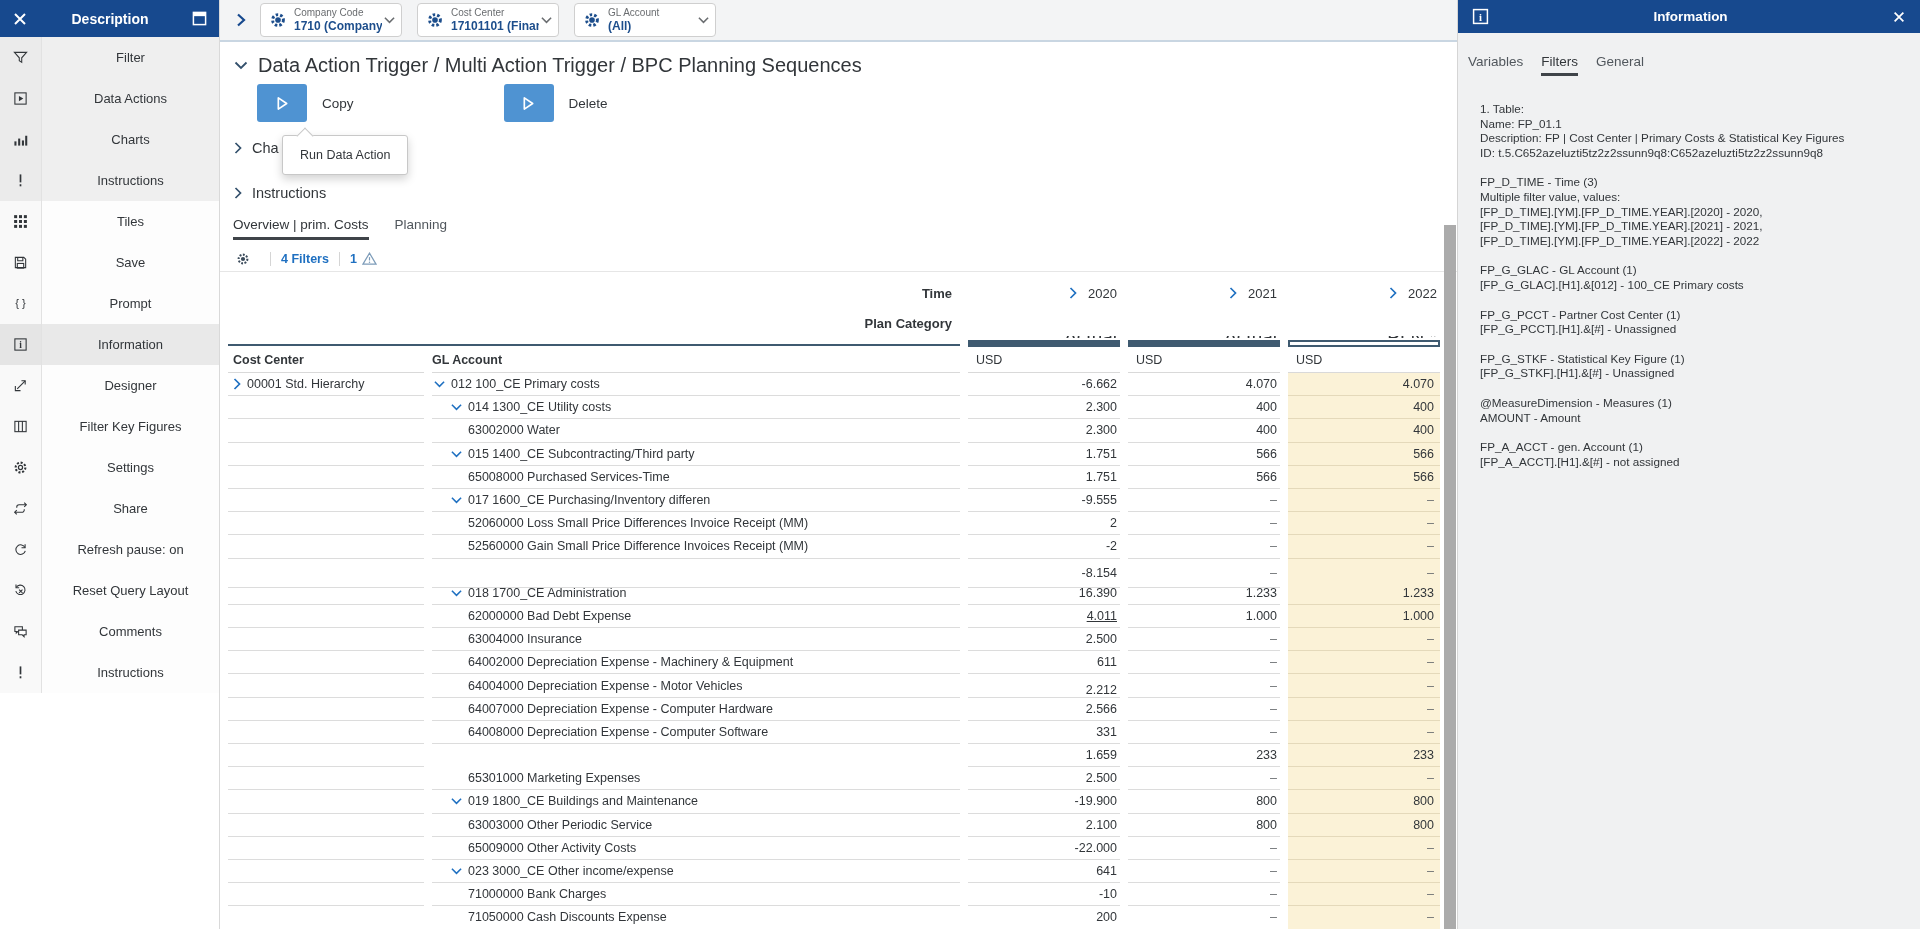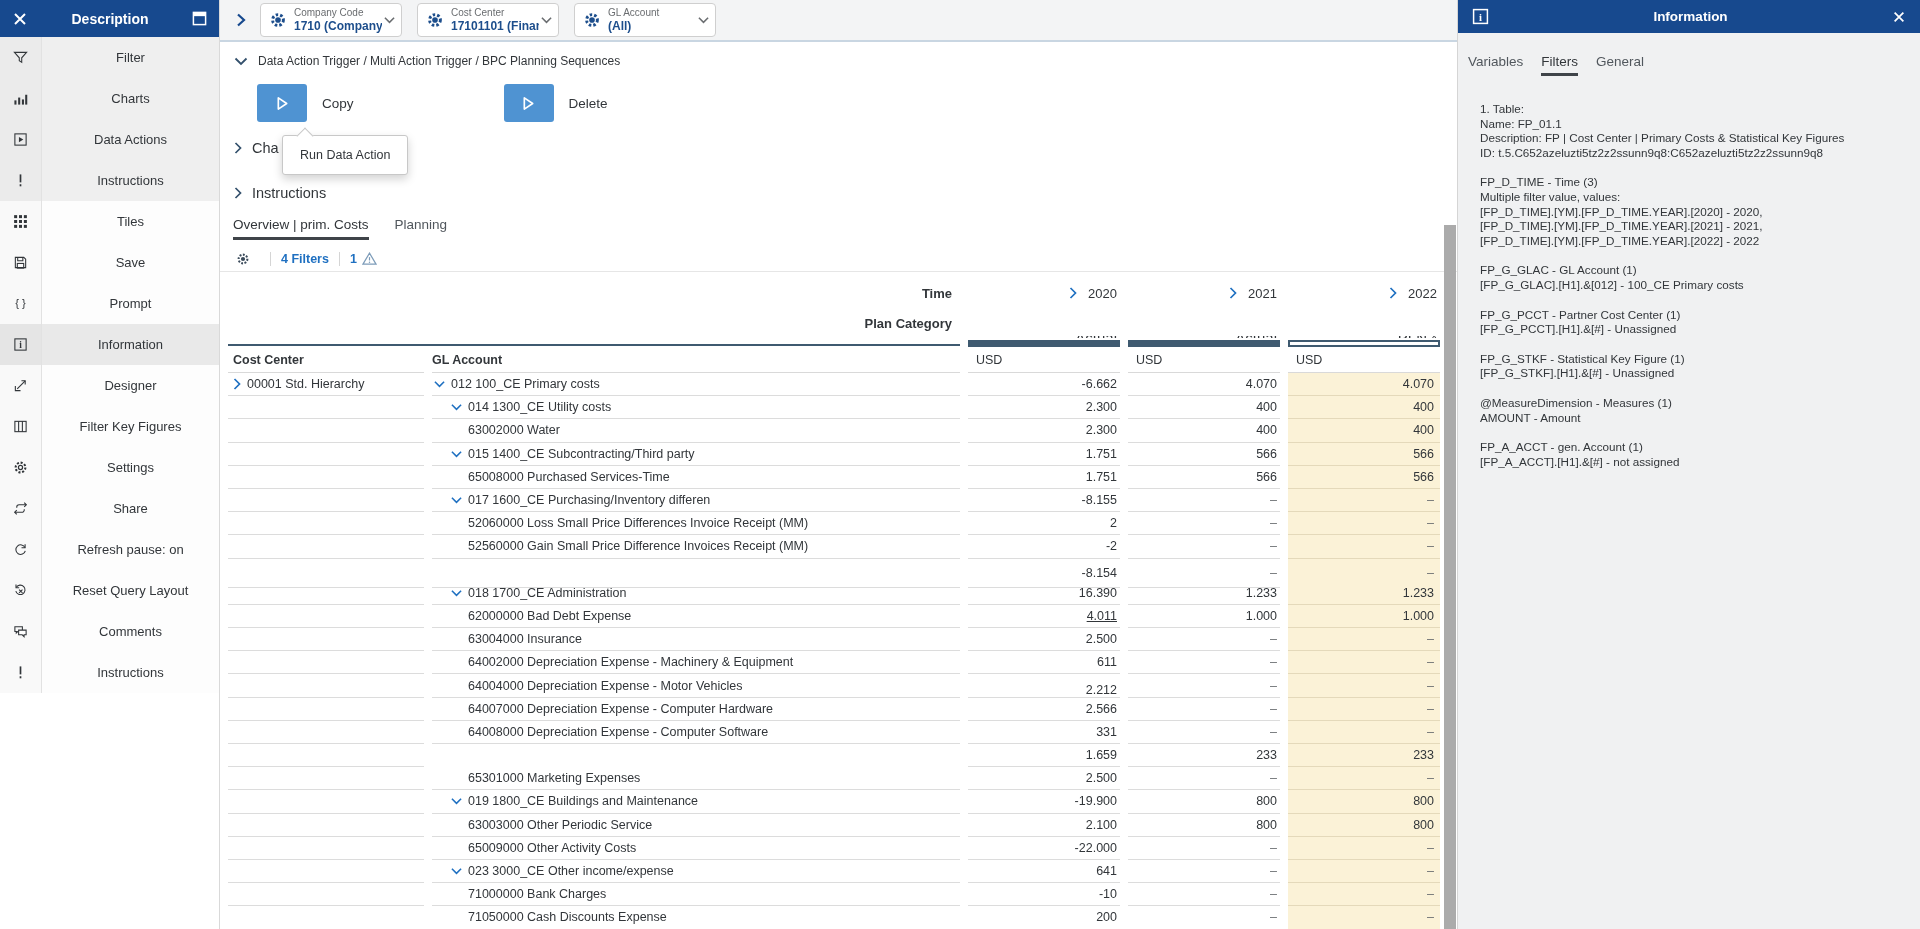--- a/index.html
+++ b/index.html
@@ -31,21 +31,21 @@
   .chip-ic{width:18px; height:18px; margin-right:7px;}
   .chip-tx{flex:1; overflow:hidden;}
   .chip-label{font-size:10px; color:var(--muted); line-height:12px; white-space:nowrap;}
   .chip-value{font-size:12px; font-weight:bold; color:var(--value-navy); line-height:14px; white-space:nowrap;}
   .chip-chev{color:#6a6d70; margin-left:2px;}
 
   
   .main{position:absolute; left:220px; top:42px; width:1237px; height:887px; background:#fff;}
   .sec-row{position:absolute; display:flex; align-items:center; cursor:pointer;}
   .sec-chev{margin-right:10px; color:#33506c;}
-  .title-row{left:14px; top:12px; font-size:12px;}
+  .title-row{left:14px; top:12px; font-size:20px;}
   .sub-row{left:14px; top:0; font-size:14.5px;}
   .btn-row{position:absolute; left:37px; top:42px; display:flex; align-items:center;}
   .run-btn{width:50px; height:38px; background:var(--button-blue); border-radius:3px; display:flex; align-items:center; justify-content:center; cursor:pointer;}
   .btn-label{font-size:13.5px; margin:0 150px 0 15px; color:var(--text);}
   .btn-label:last-child{margin-right:0;}
   .tooltip{position:absolute; left:62px; top:93px; background:#fff; border:1px solid #c8c8c8; border-radius:3px; box-shadow:0 4px 10px rgba(0,0,0,.18); padding:12px 17px; font-size:12.5px; z-index:6; white-space:nowrap;}
   .tooltip::before{content:""; position:absolute; left:16px; top:-6px; width:11px; height:11px; background:#fff; border-left:1px solid #c8c8c8; border-top:1px solid #c8c8c8; transform:rotate(45deg);}
   .tabs{position:absolute; left:13px; top:170px; display:flex; height:28px;}
   .tab{margin-right:26px; font-size:13.5px; color:#51575d; display:flex; align-items:flex-end; padding-bottom:8px; position:relative; cursor:pointer;}
   .tab.active{color:#32363a;}
@@ -58,21 +58,21 @@
 
   
   .table{position:absolute; left:8px; top:236px; width:1212px;}
   .trow{display:grid; grid-template-columns:196px 8px 528px 8px 152px 8px 152px 8px 152px;}
   .c{display:flex; align-items:center; overflow:hidden; white-space:nowrap; font-size:12.5px;}
   .rA{height:30px;} .rB{height:30px;} .rC{height:9px;} .rD{height:26px;}
   .rData{height:23.2px;}
   .hlab{justify-content:flex-end; font-weight:bold; font-size:13px; padding-right:8px;}
   .yearcell{justify-content:flex-end; font-size:13px; padding-right:3px;}
   .yr-chev{margin-right:11px; color:var(--link-blue);}
-  .catcell{justify-content:flex-end; font-size:15px; padding-right:3px;margin-top:28px;}
+  .catcell{justify-content:flex-end; font-size:19px; padding-right:3px;margin-top:28px;}
   .barline{align-self:end; height:2px; background:var(--bar-dark); width:100%; margin-bottom:1px;}
   .bar{align-self:end; height:7px; width:100%;}
   .bar.filled{background:var(--bar-dark);}
   .bar.outline{background:#fff; border:2px solid var(--bar-dark);}
   .dimhead{font-weight:bold; border-bottom:1px solid #d9d9d9;}
   .usd{padding-left:8px; border-bottom:1px solid #d9d9d9;}
   .dcell{border-bottom:1px solid #dcdcdc; cursor:default;}
   .num{justify-content:flex-end; padding-right:3px;}
   .ylw{background:var(--hl); border-bottom:1px solid #e4d9ba; padding-right:6px;}
   .dash{color:var(--muted);}
@@ -121,36 +121,36 @@
           <span class="sb-icon">
             <svg viewBox="0 0 16 16" width="15" height="15">
               <path d="M1.5 2.5h13l-5.2 5.8v4.9l-2.6-1.7V8.3z" stroke="currentColor" fill="none" stroke-width="1.15"></path>
             </svg>
           </span>
           <span class="sb-label">Filter</span>
         </div>
         <div class="sb-item group">
           <span class="sb-icon">
             <svg viewBox="0 0 16 16" width="15" height="15">
+              <rect x="2" y="2" width="12" height="12" stroke="currentColor" fill="none" stroke-width="1.15"></rect>
+              <path d="M6.3 5.2L11 8l-4.7 2.8z" fill="currentColor"></path>
+            </svg>
+          </span>
+          <span class="sb-label">Data Actions</span>
+        </div>
+        <div class="sb-item group">
+          <span class="sb-icon">
+            <svg viewBox="0 0 16 16" width="15" height="15">
               <rect x="1.5" y="10" width="2.2" height="4.5" fill="currentColor"></rect>
               <rect x="5.5" y="7" width="2.2" height="7.5" fill="currentColor"></rect>
               <rect x="9.5" y="9" width="2.2" height="5.5" fill="currentColor"></rect>
               <rect x="13" y="4" width="2.2" height="10.5" fill="currentColor"></rect>
             </svg>
           </span>
           <span class="sb-label">Charts</span>
-        </div>
-        <div class="sb-item group">
-          <span class="sb-icon">
-            <svg viewBox="0 0 16 16" width="15" height="15">
-              <rect x="2" y="2" width="12" height="12" stroke="currentColor" fill="none" stroke-width="1.15"></rect>
-              <path d="M6.3 5.2L11 8l-4.7 2.8z" fill="currentColor"></path>
-            </svg>
-          </span>
-          <span class="sb-label">Data Actions</span>
         </div>
         <div class="sb-item group">
           <span class="sb-icon">
             <svg viewBox="0 0 16 16" width="15" height="15">
               <rect x="7.1" y="1.5" width="1.8" height="8.5" fill="currentColor"></rect>
               <rect x="7.1" y="12" width="1.8" height="2.2" fill="currentColor"></rect>
             </svg>
           </span>
           <span class="sb-label">Instructions</span>
         </div>
@@ -572,21 +572,21 @@
           <div class="c dcell cc-cell" style="grid-column: 1 / 2;"></div>
           <div class="c dcell lvl1" style="grid-column: 3 / 4;">
             <span class="hier-chev">
               <svg viewBox="0 0 12 8" width="11" height="8">
                 <path d="M1 1.5L6 6.5L11 1.5" stroke="#1f70c1" stroke-width="1.7" fill="none"></path>
               </svg>
             </span>
             <span>017 1600_CE Purchasing/Inventory differen</span>
           </div>
           <div class="c dcell num" style="grid-column: 5 / 6;">
-            <span>-8.155</span>
+            <span>-9.555</span>
           </div>
           <div class="c dcell num" style="grid-column: 7 / 8;">
             <span class="dash">–</span>
           </div>
           <div class="c dcell num ylw" style="grid-column: 9 / 10;">
             <span class="dash">–</span>
           </div>
         </div>
         <div class="trow rData">
           <div class="c dcell cc-cell" style="grid-column: 1 / 2;"></div>

